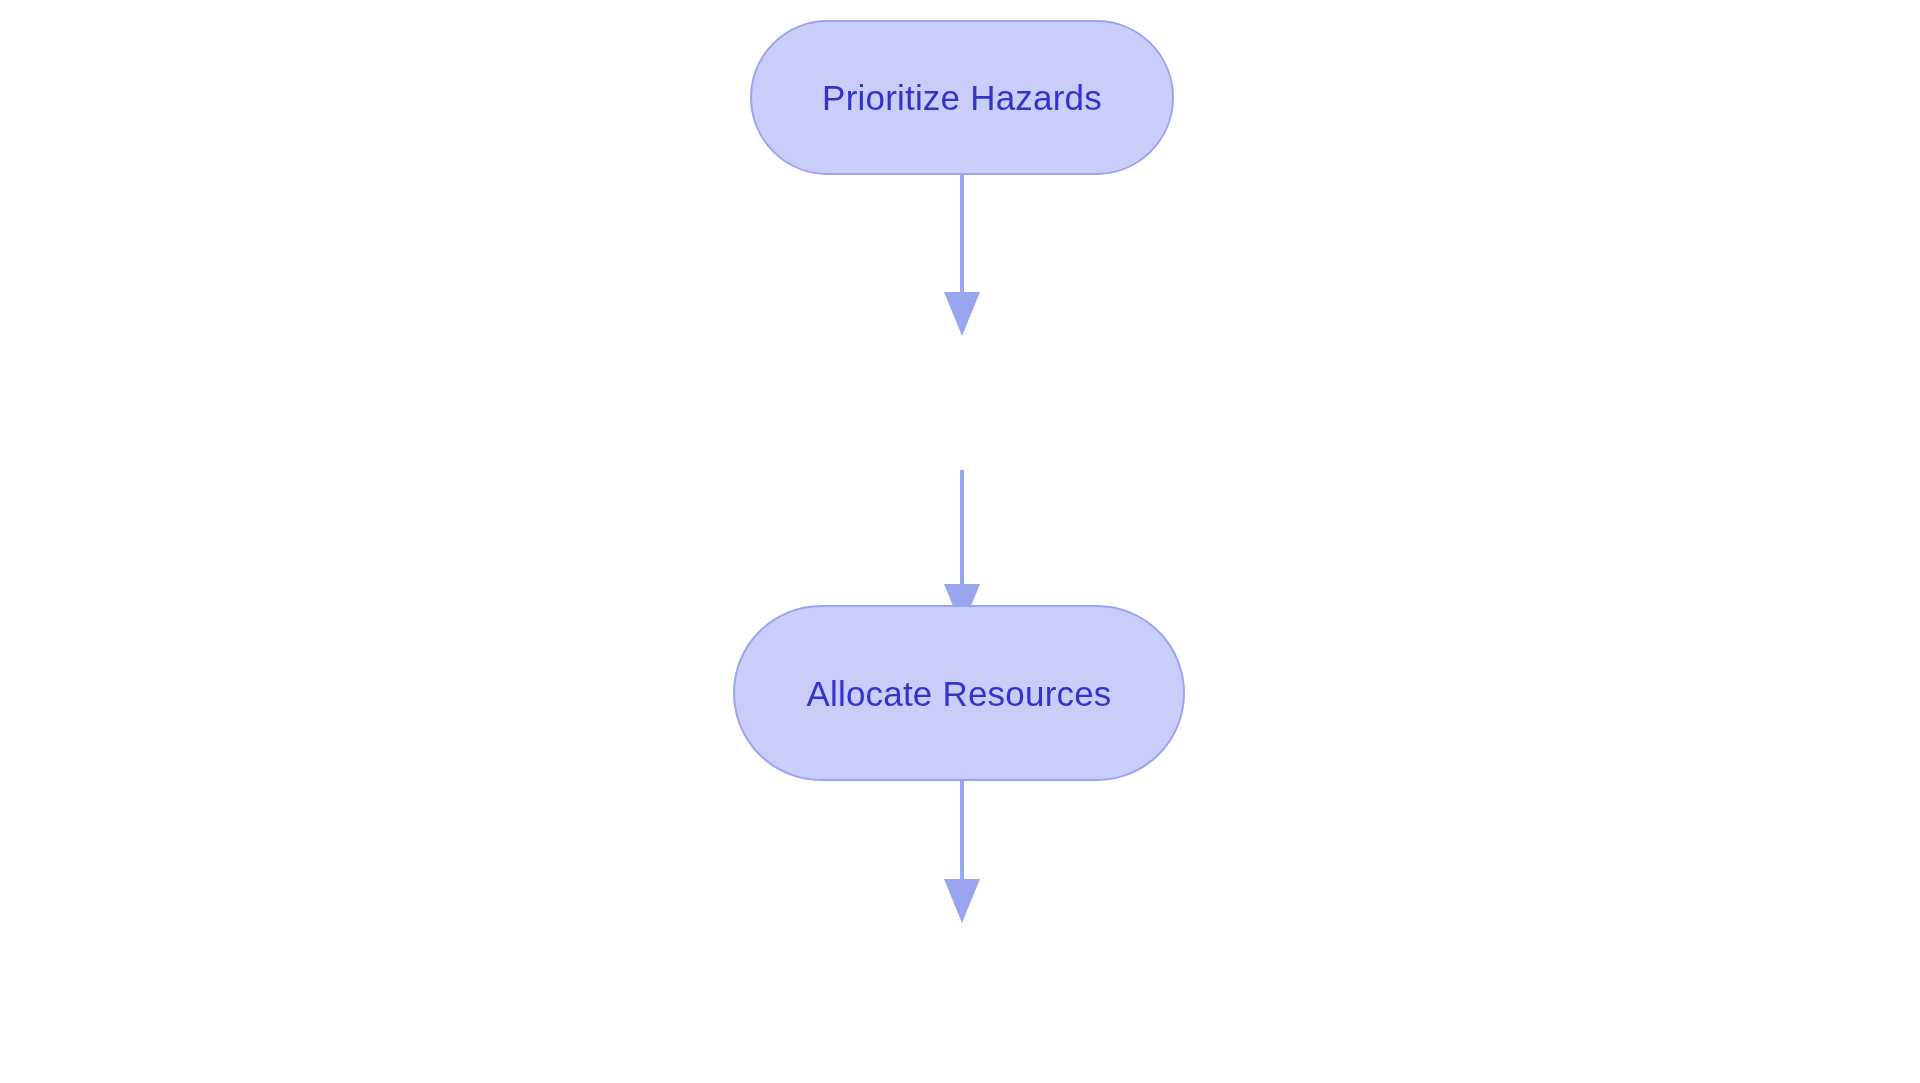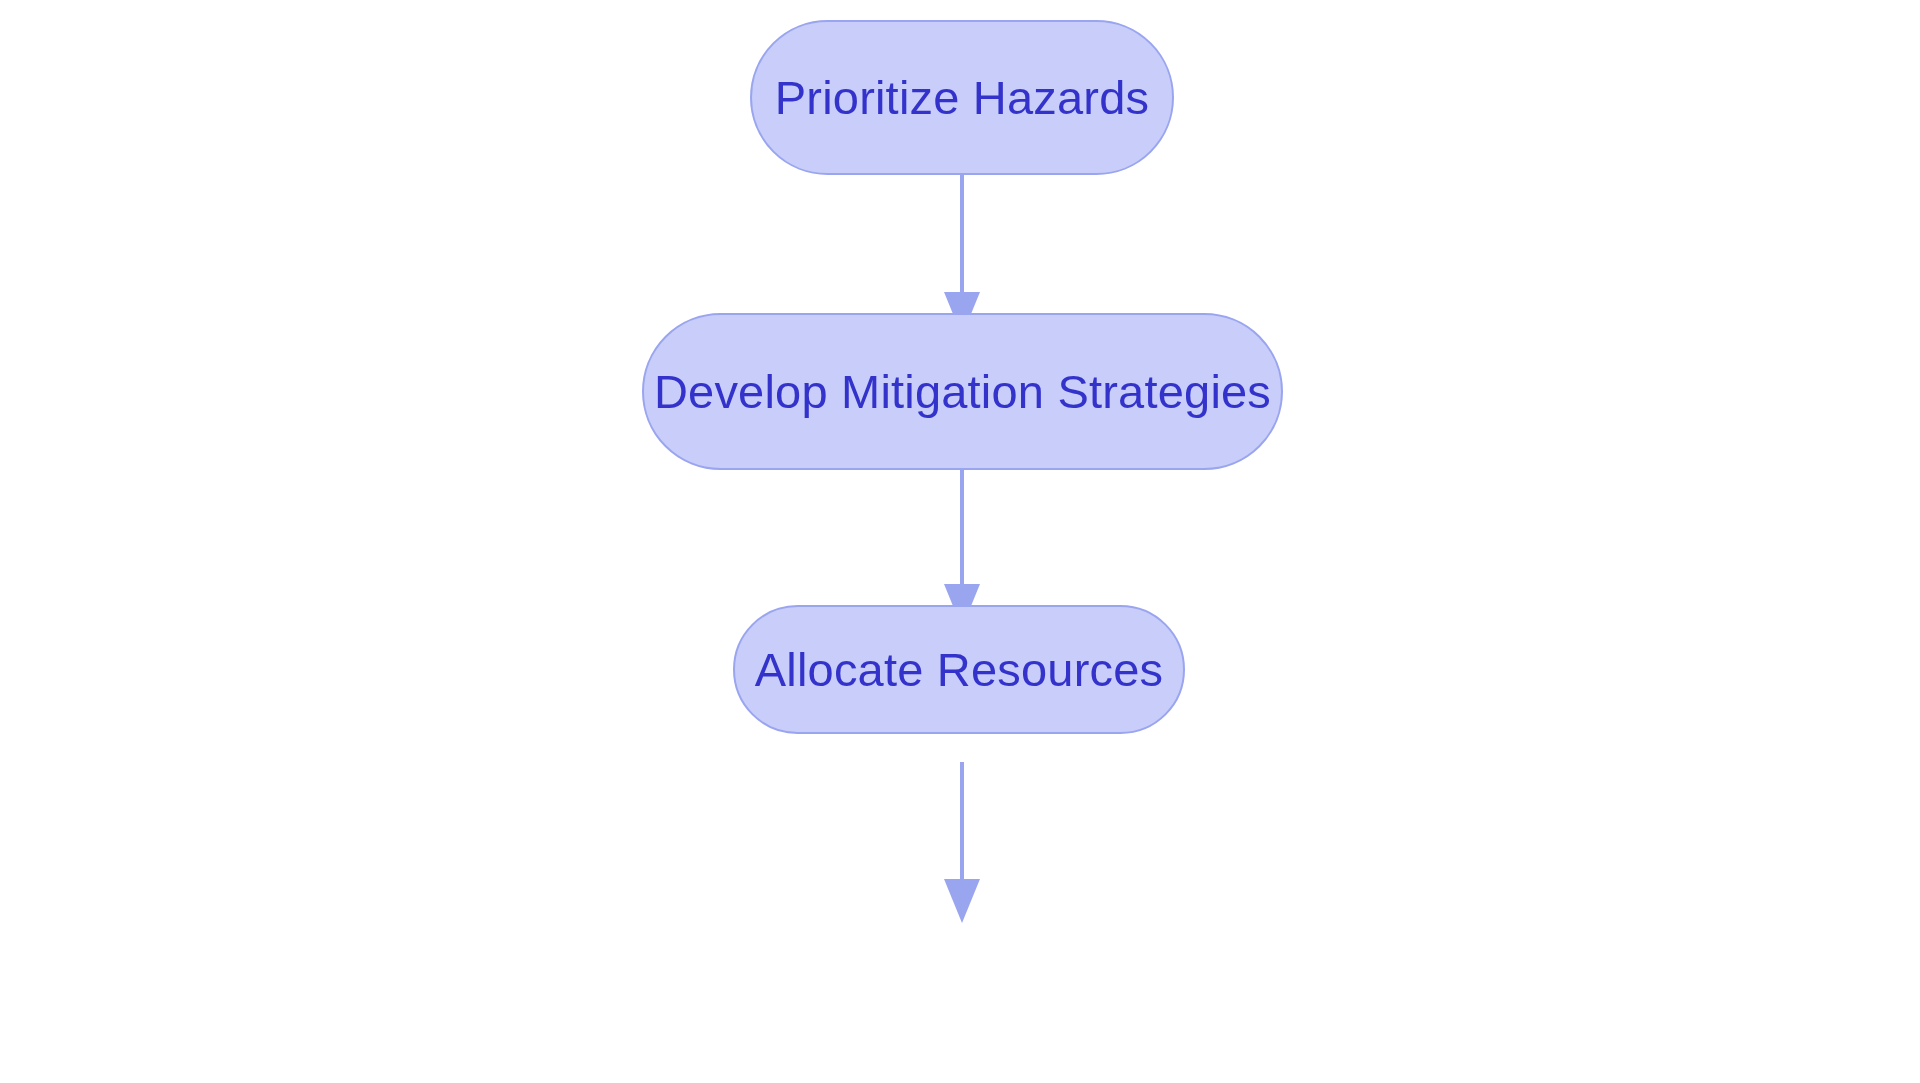--- a/index.html
+++ b/index.html
@@ -24,21 +24,21 @@
   
   .node {
     box-sizing: border-box;
     display: flex;
     align-items: center;
     justify-content: center;
     background: #c8cdf9;
     border: 2px solid #9aa5f0;
     border-radius: 999px;
     color: #3333cc;
-    font-size: 47px;
+    font-size: 35px;
     font-weight: 400;
     letter-spacing: 0.2px;
     white-space: nowrap;
     line-height: 1;
   }
 
   .node-label {
     display: block;
     color: #3333cc;
   }
@@ -55,21 +55,21 @@
     left: 642px;
     top: 313px;
     width: 641px;
     height: 157px;
   }
   .node--allocate-resources {
     position: absolute;
     left: 733px;
     top: 605px;
     width: 452px;
-    height: 129px;
+    height: 176px;
   }
   .node--develop-an-action-plan {
     position: absolute;
     left: 705px;
     top: 900px;
     width: 510px;
     height: 160px;
   }
 
   
@@ -98,22 +98,19 @@
 
     <line x1="962" y1="470" x2="962" y2="588" stroke="#9aa5f0" stroke-width="4" marker-end="url(#arrowhead)"></line>
 
     <line x1="962" y1="762" x2="962" y2="883" stroke="#9aa5f0" stroke-width="4" marker-end="url(#arrowhead)"></line>
   </svg>
 
   <div class="node node--prioritize-hazards">
     <span class="node-label">Prioritize Hazards</span>
   </div>
 
-  <div class="node node--develop-mitigation-strategies">
-    <span class="node-label">Develop Mitigation Strategies</span>
-  </div>
 
   <div class="node node--allocate-resources">
     <span class="node-label">Allocate Resources</span>
   </div>
 
 
 </div>
 
 </body></html>

